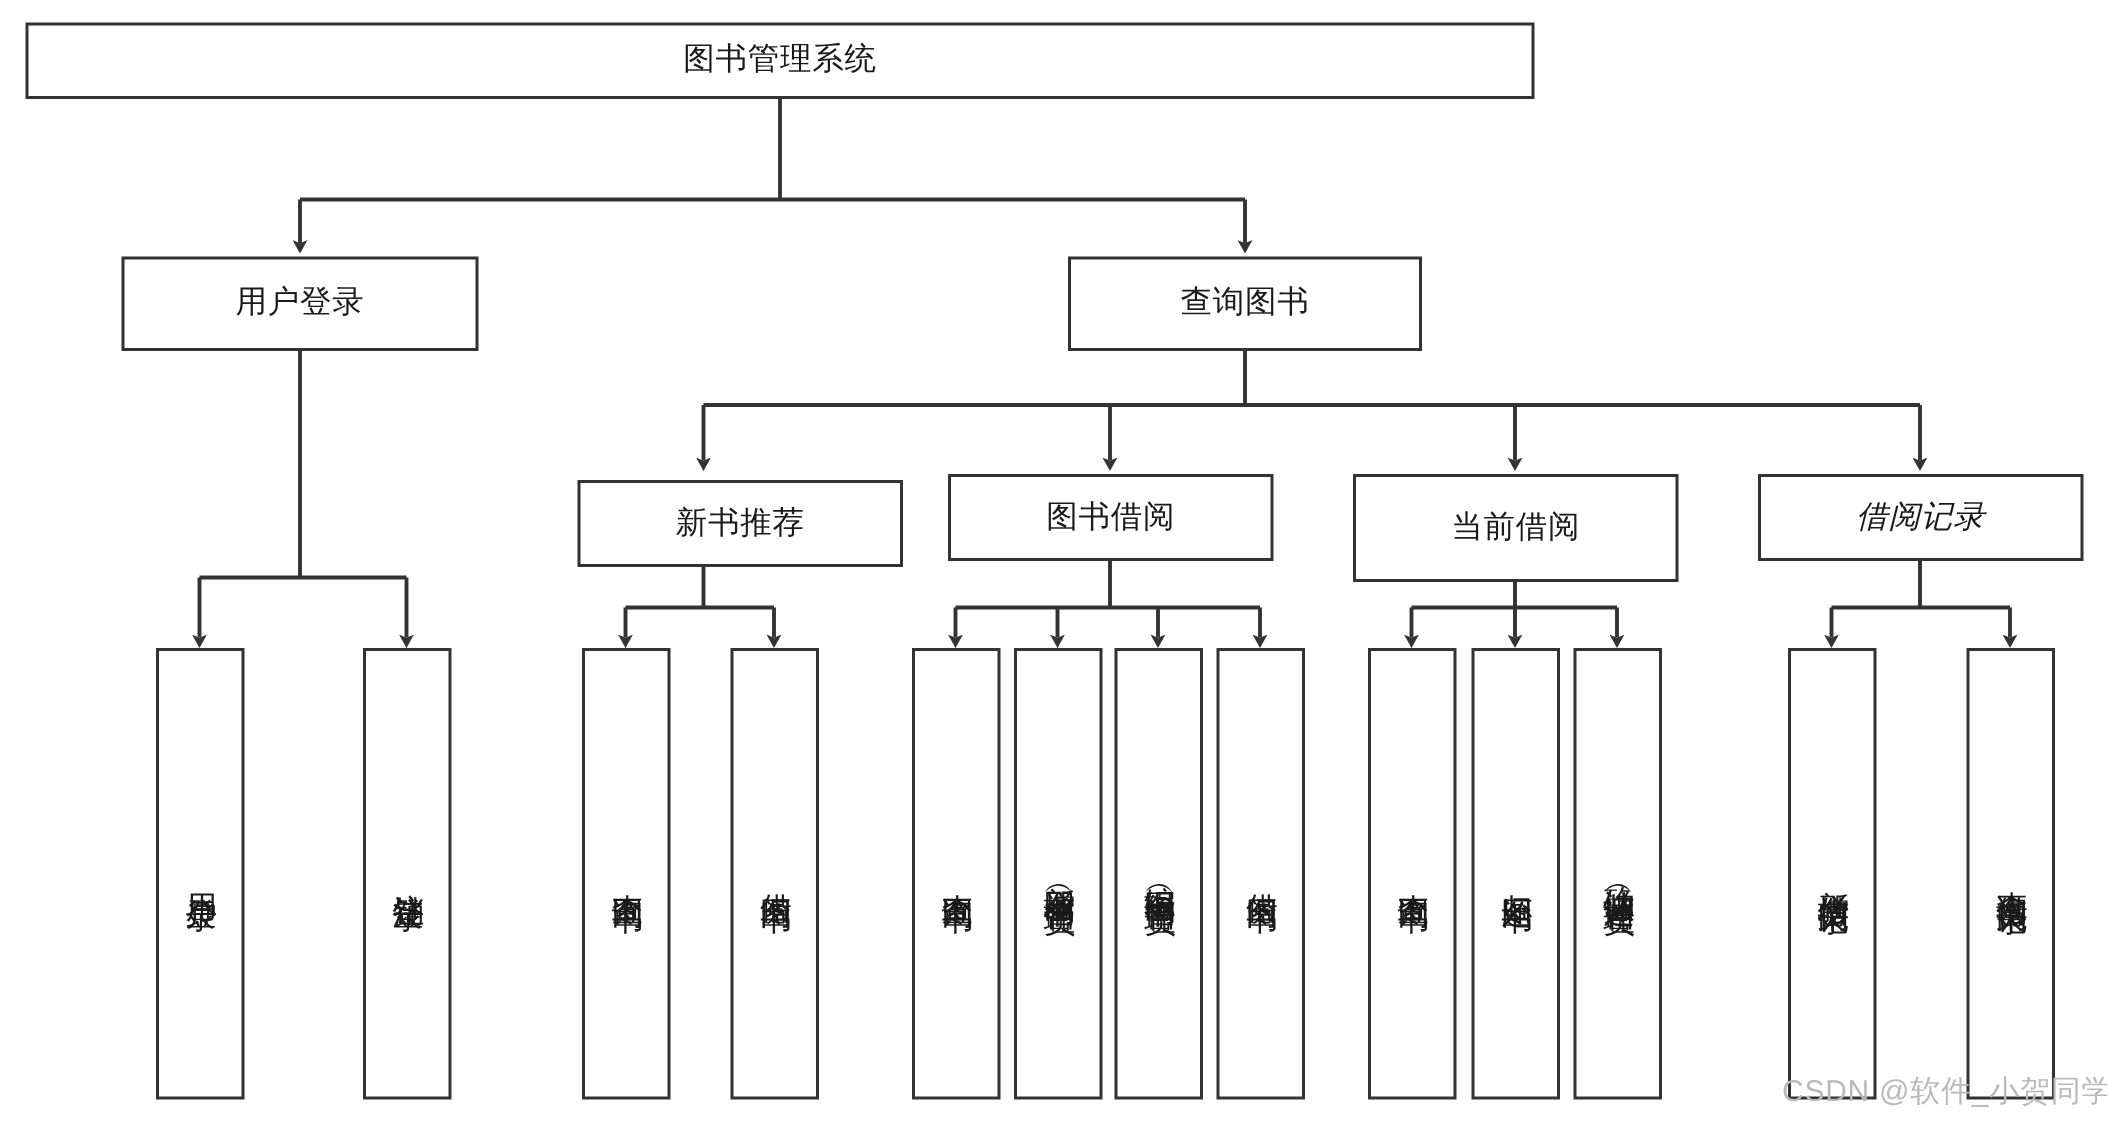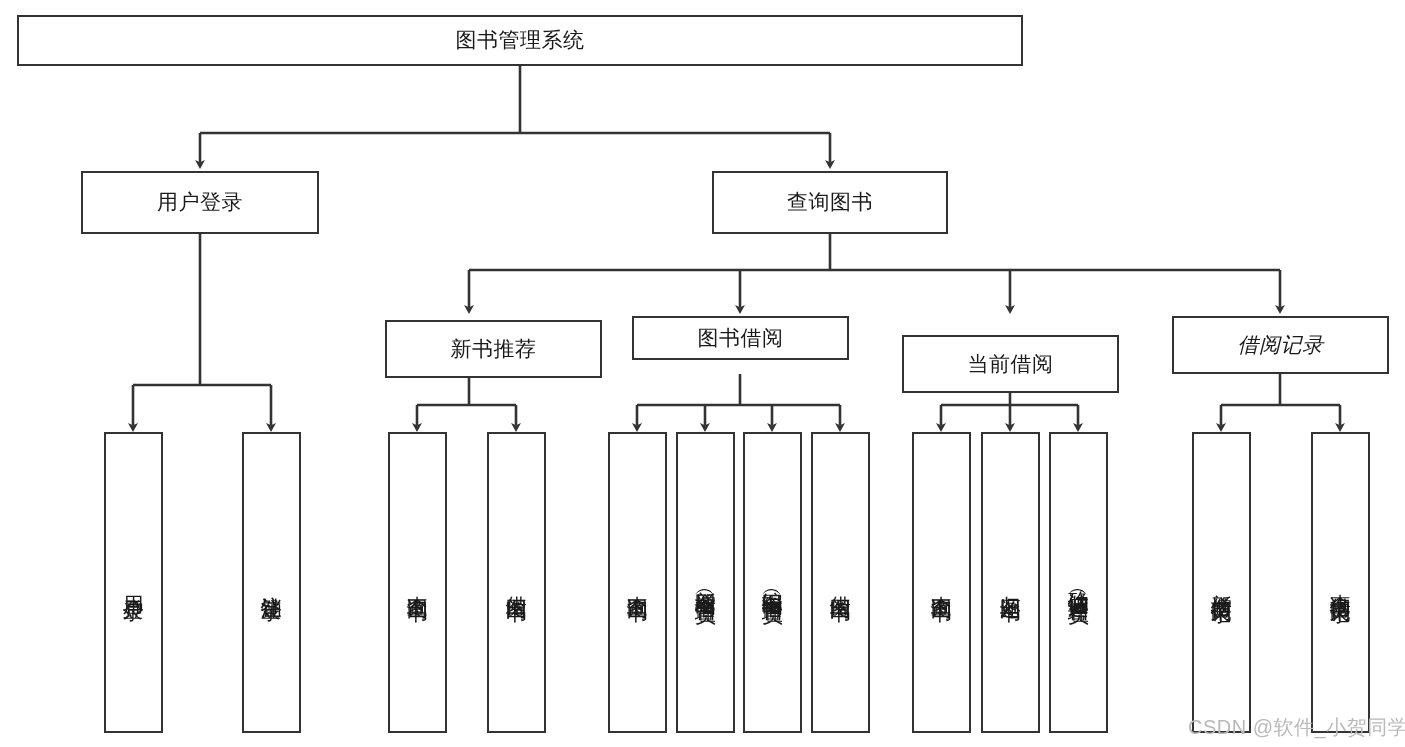--- a/index.html
+++ b/index.html
@@ -130,25 +130,25 @@
   </div>
 
   <div class="node horiz" style="left:712px; top:171px; width:236px; height:63px;">
     <span>查询图书</span>
   </div>
 
   <div class="node horiz" style="left:361px; top:320px; width:217px; height:58px;margin-left:24px;">
     <span>新书推荐</span>
   </div>
 
-  <div class="node horiz" style="left:632px; top:316px; width:217px; height:44px;">
+  <div class="node horiz" style="left:632px; top:316px; width:217px; height:58px;">
     <span>图书借阅</span>
   </div>
 
-  <div class="node horiz" style="left:902px; top:335px; width:217px; height:58px;justify-content:center;">
+  <div class="node horiz" style="left:902px; top:316px; width:217px; height:72px;justify-content:center;">
     <span>当前借阅</span>
   </div>
 
   <div class="node horiz" style="left:1172px; top:316px; width:217px; height:58px;font-style:italic;">
     <span>借阅记录</span>
   </div>
 
   <div class="node vert" style="left:104px; top:432px; width:59px; height:301px;">
     <span class="vtext">用户登录</span>
   </div>

